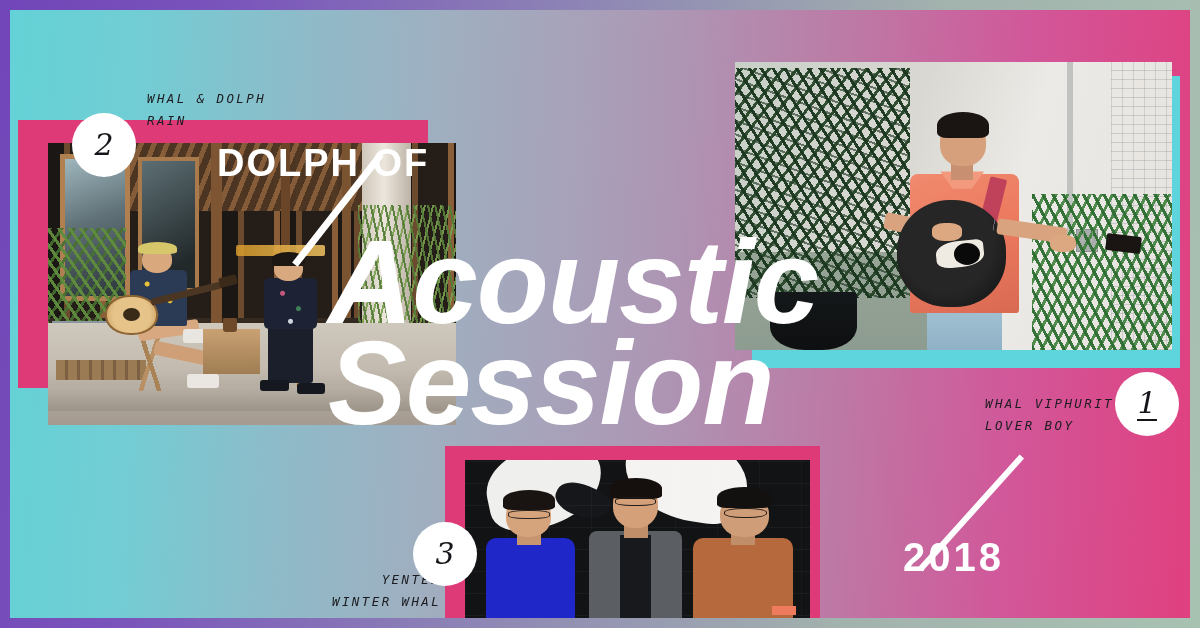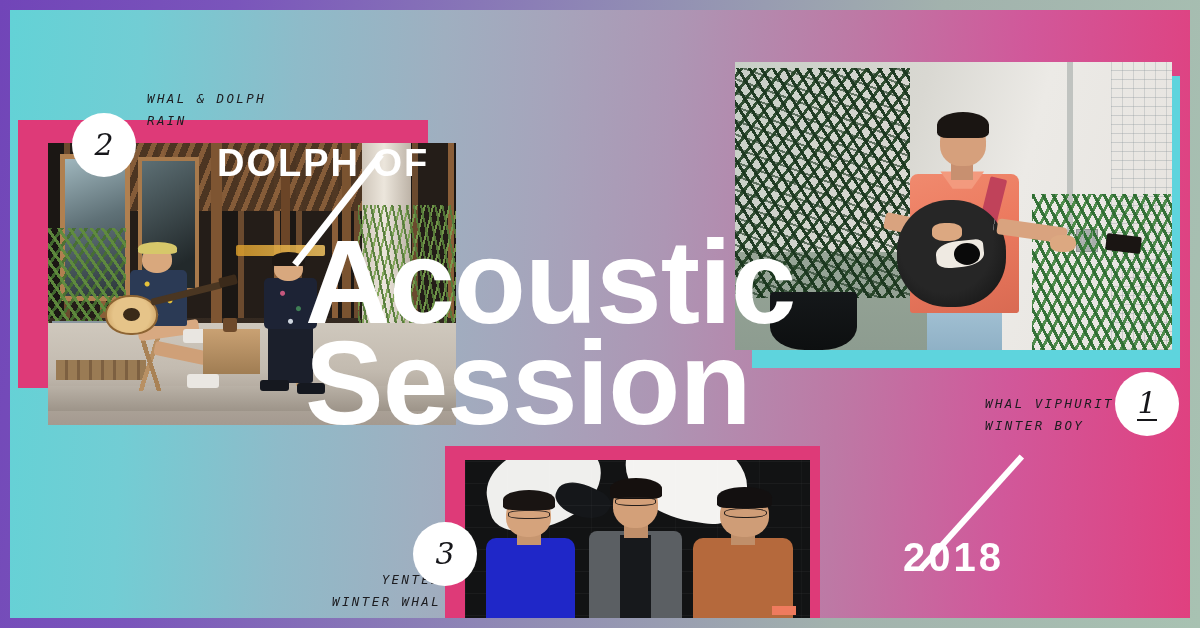--- a/index.html
+++ b/index.html
@@ -231,24 +231,25 @@
     position:absolute; left:491px; top:32px;
     font-size:52px; font-weight:bold; color:#fff;
     letter-spacing:7px; line-height:1;
   }
   .t-bestof{
     position:absolute; left:207px; top:135px;
     font-size:38px; font-weight:bold; color:#fff;
     letter-spacing:2px; line-height:.98;
   }
   .t-main{
-    position:absolute; left:295px; top:222px;
+    position:absolute; left:318px; top:222px;
     font-size:118px; font-weight:bold; color:#fff;
     letter-spacing:-1px; line-height:.86;
     white-space:nowrap;
+    font-style:italic;
   }
   .t-main .l2{ display:block; }
   .t-year{
     position:absolute; left:893px; top:527px;
     font-size:40px; font-weight:bold; color:#fff;
     letter-spacing:3px; line-height:1;
   }
 
   
   .slash{ position:absolute; background:#fff; transform-origin:center; }
@@ -396,21 +397,21 @@
 
     <div class="slash slash-year"></div>
     <div class="t-year">2018</div>
 
     <div class="cap cap-whal">
       <span>WHAL &amp; DOLPH</span>
       <span>RAIN</span>
     </div>
     <div class="cap cap-phum">
       <span>WHAL VIPHURIT</span>
-      <span>WINTER BOY</span>
+      <span>LOVER BOY</span>
     </div>
     <div class="cap cap-yented">
       <span>YENTED</span>
       <span>WINTER WHAL</span>
     </div>
 
     <div class="badge badge-1">
       <span>1</span>
     </div>
     <div class="badge badge-2">

